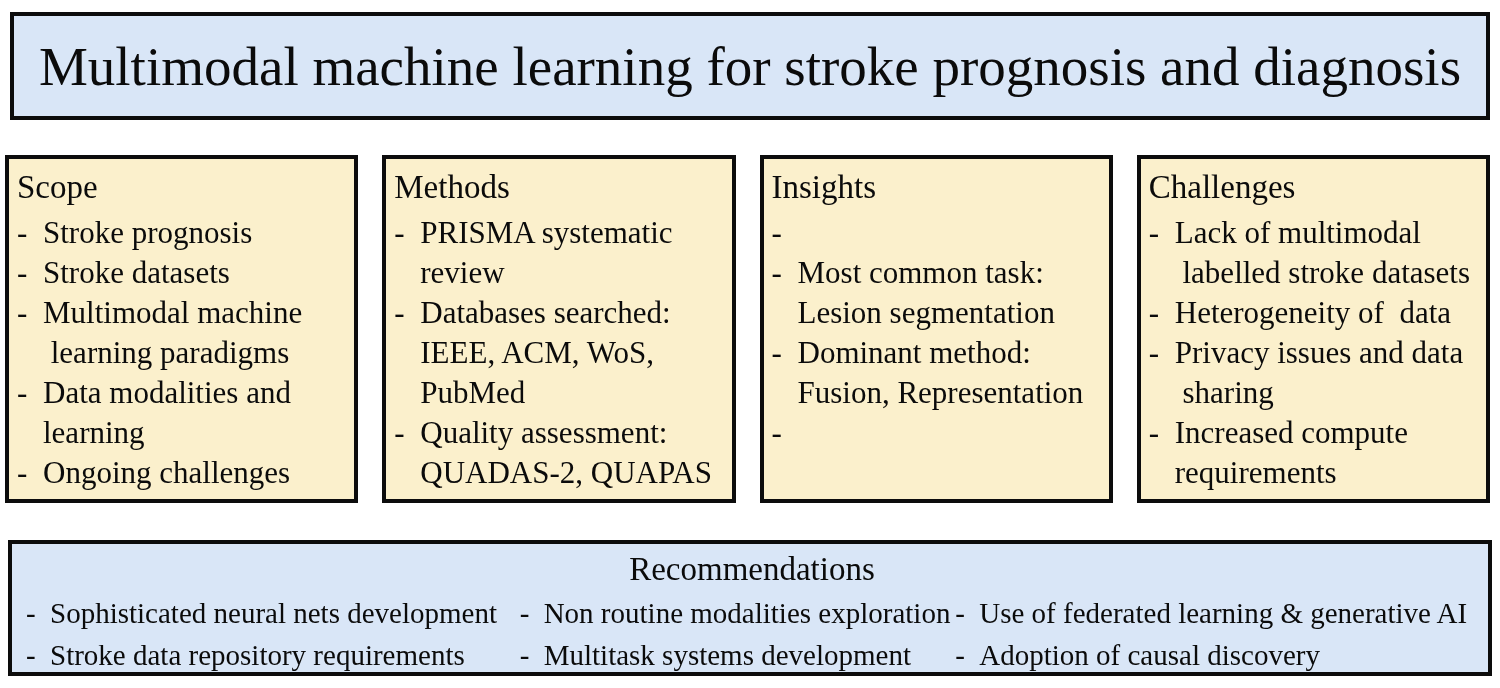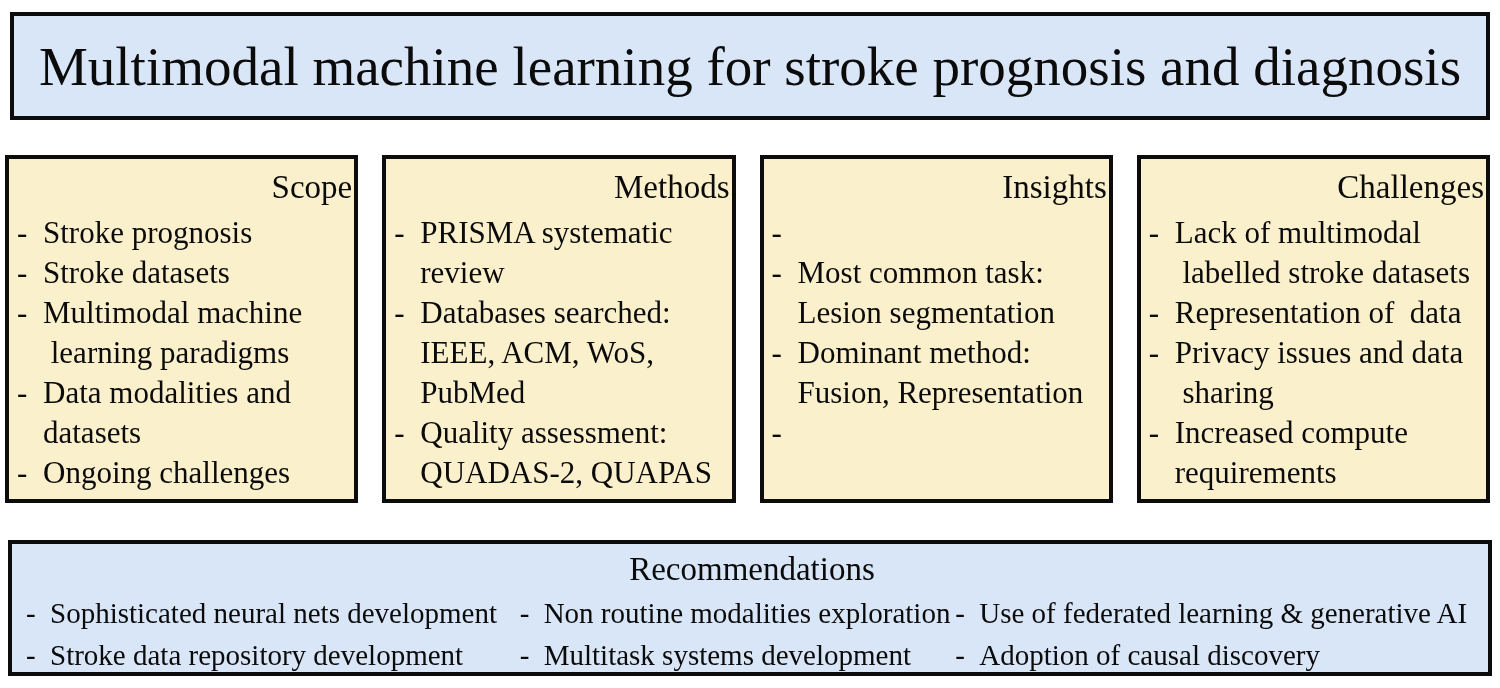--- a/index.html
+++ b/index.html
@@ -36,21 +36,21 @@
   }
   .info-box {
     flex: 1 1 0;
     border: 4px solid #0c0c0c;
     background: #fbf0cc;
     box-sizing: border-box;
     padding: 6px 2px 0 8px;
     overflow: hidden;
   }
   .info-box .box-heading {
-    text-align: right;
+    text-align: left;
     font-size: 33px;
     line-height: 44px;
     margin: 0 0 4px 0;
   }
   .item {
     display: flex;
     align-items: flex-start;
   }
   .item .dash {
     flex: 0 0 26px;
@@ -115,21 +115,21 @@
       <span class="txt">Stroke datasets</span>
     </div>
     <div class="item">
       <span class="dash">-</span>
       <span class="txt">Multimodal machine
  learning paradigms</span>
     </div>
     <div class="item">
       <span class="dash">-</span>
       <span class="txt">Data modalities and
-datasets</span>
+learning</span>
     </div>
     <div class="item">
       <span class="dash">-</span>
       <span class="txt">Ongoing challenges</span>
     </div>
   </div>
 
   <div class="info-box">
     <div class="box-heading">Methods</div>
     <div class="item">
@@ -172,21 +172,21 @@
 
   <div class="info-box">
     <div class="box-heading">Challenges</div>
     <div class="item">
       <span class="dash">-</span>
       <span class="txt">Lack of multimodal
  labelled stroke datasets</span>
     </div>
     <div class="item">
       <span class="dash">-</span>
-      <span class="txt">Representation of  data</span>
+      <span class="txt">Heterogeneity of  data</span>
     </div>
     <div class="item">
       <span class="dash">-</span>
       <span class="txt">Privacy issues and data
  sharing</span>
     </div>
     <div class="item">
       <span class="dash">-</span>
       <span class="txt">Increased compute
 requirements</span>
@@ -199,21 +199,21 @@
   <div class="box-heading">Recommendations</div>
   <div class="rec-grid">
 
     <div class="rec-col">
       <div class="item">
         <span class="dash">-</span>
         <span class="txt">Sophisticated neural nets development</span>
       </div>
       <div class="item">
         <span class="dash">-</span>
-        <span class="txt">Stroke data repository development</span>
+        <span class="txt">Stroke data repository requirements</span>
       </div>
     </div>
 
     <div class="rec-col">
       <div class="item">
         <span class="dash">-</span>
         <span class="txt">Non routine modalities exploration</span>
       </div>
       <div class="item">
         <span class="dash">-</span>

